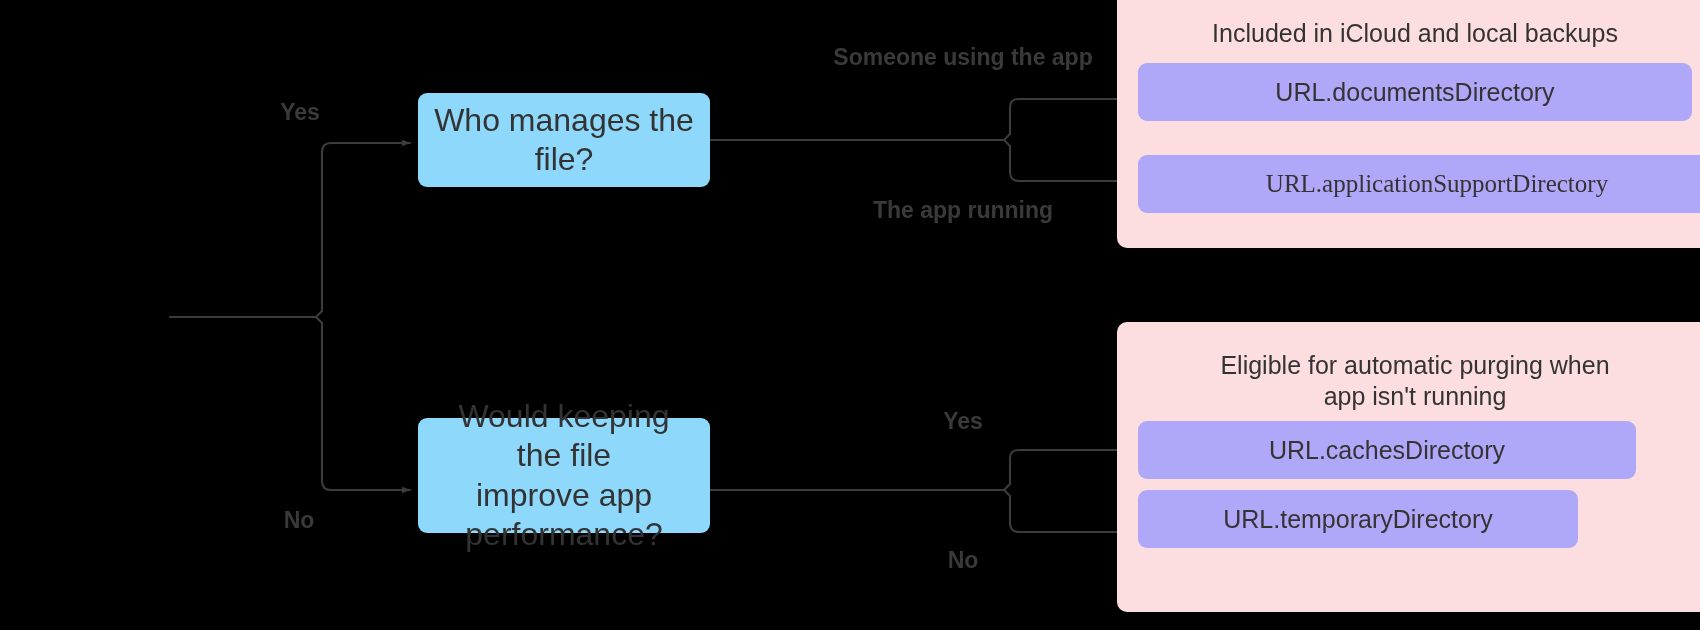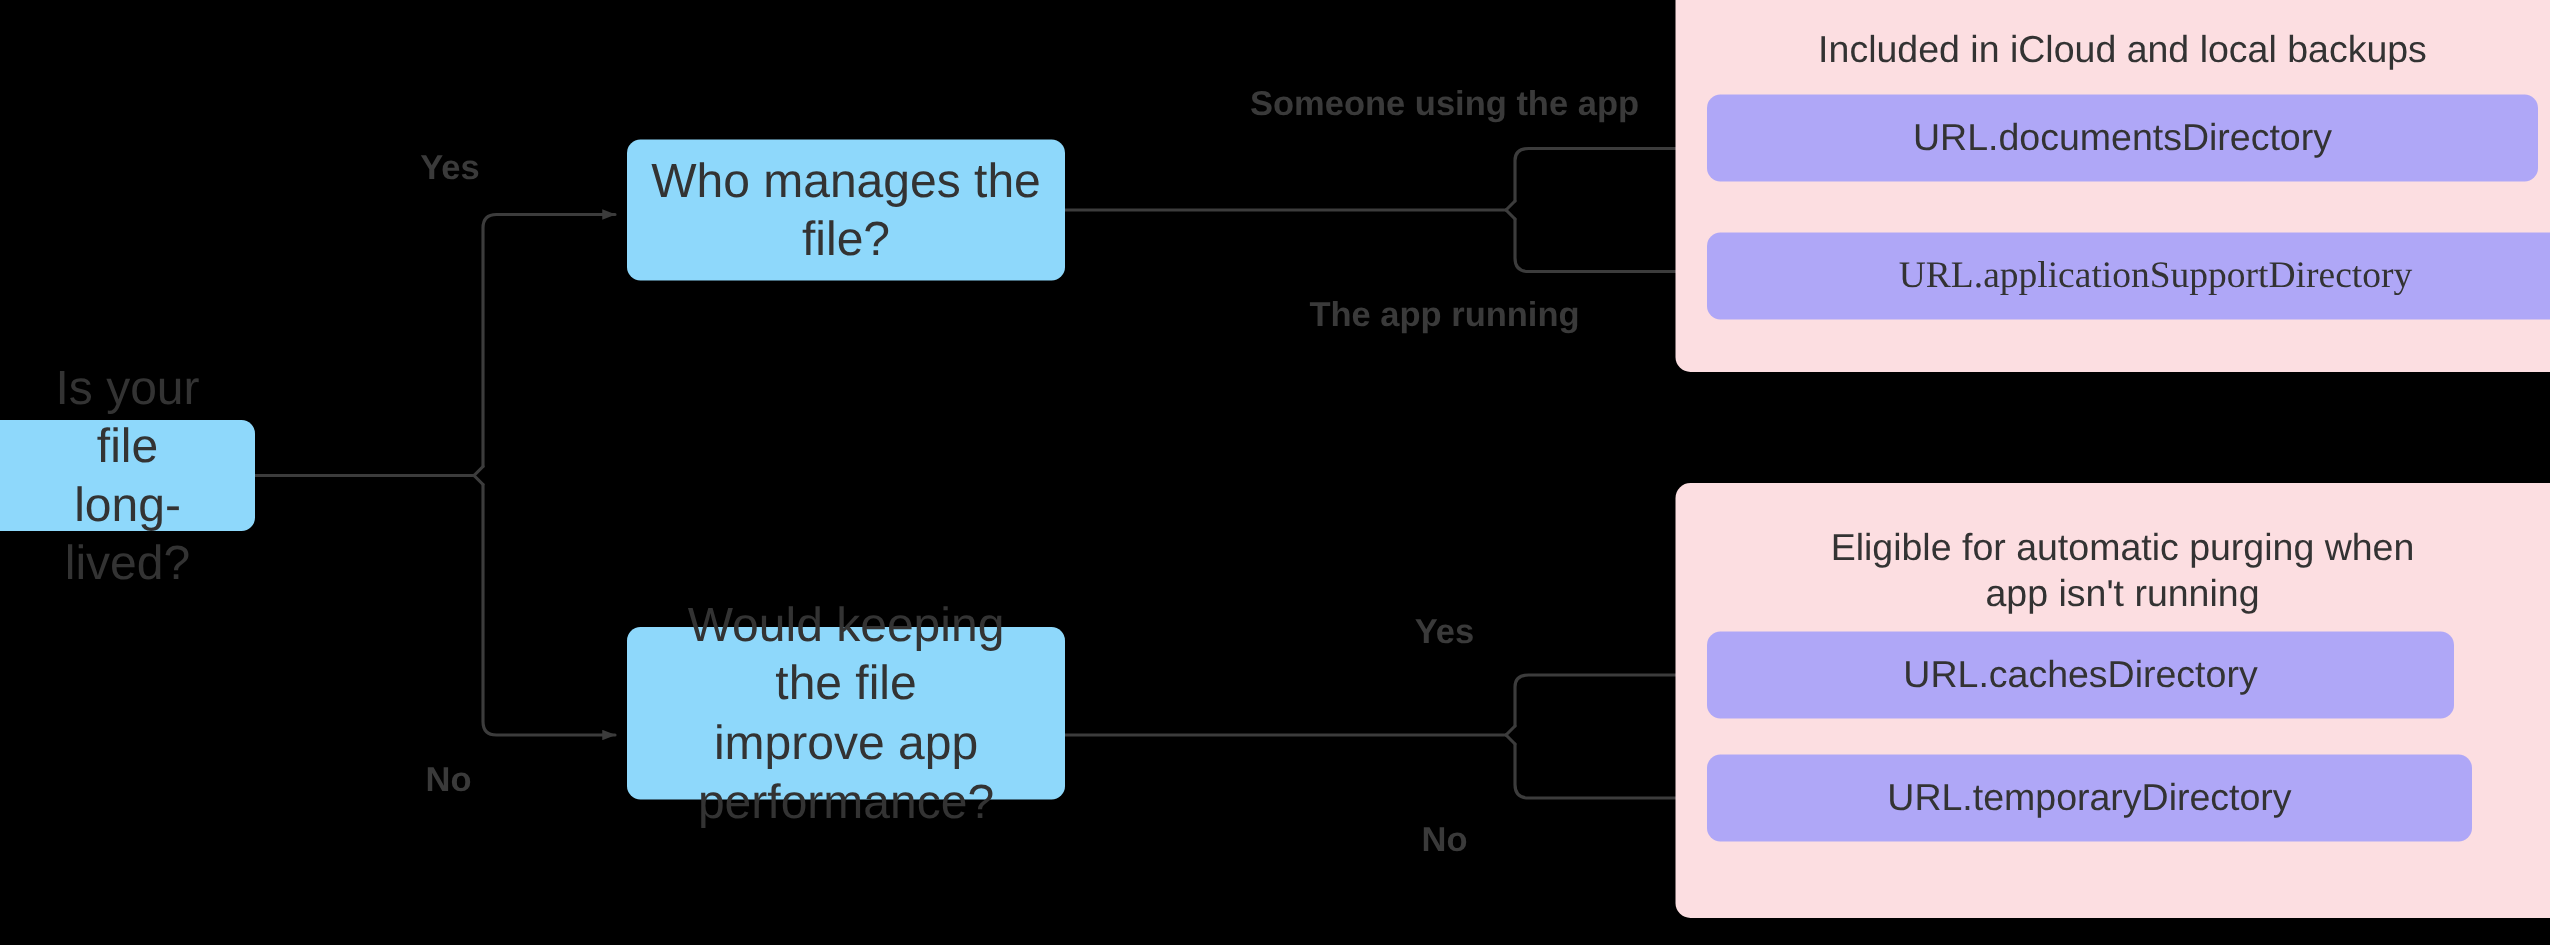--- a/index.html
+++ b/index.html
@@ -109,28 +109,26 @@
       <path d="M710,490 L1004,490"></path>
       <path d="M1004,490 L1010,484"></path>
       <path d="M1004,490 L1010,496"></path>
 
       <path d="M1010,484 L1010,458 Q1010,450 1019,450 L1126,450" marker-end="url(#arrowhead)"></path>
 
       <path d="M1010,496 L1010,523 Q1010,532 1019,532 L1126,532" marker-end="url(#arrowhead)"></path>
     </g>
   </svg>
 
-  <div class="node decision" style="left:0px; top:280px; width:170px; height:74px; border-top-left-radius:0; border-bottom-left-radius:0;">Is your file
-long-lived?</div>
 
   <div class="edge-label" style="left:300px; top:112px;">Yes</div>
 
   <div class="node decision" style="left:418px; top:93px; width:292px; height:94px;">Who manages the file?</div>
 
-  <div class="edge-label" style="left:963px; top:69px;">Someone using the app</div>
+  <div class="edge-label" style="left:963px; top:57px;">Someone using the app</div>
 
   <div class="edge-label" style="left:963px; top:210px;">The app running</div>
 
   <div class="group-panel" style="left:1117px; top:-12px; width:596px; height:260px;">
     <div class="group-title" style="top:30px;">Included in iCloud and local backups</div>
     <div class="node leaf" style="left:21px; top:75px; width:554px; height:58px;">URL.documentsDirectory</div>
     <div class="node leaf" style="left:21px; top:167px; width:598px; height:58px;font-family:Liberation Serif, serif;">URL.applicationSupportDirectory</div>
   </div>
 
   <div class="edge-label" style="left:299px; top:520px;">No</div>
@@ -140,16 +138,16 @@
 performance?</div>
 
   <div class="edge-label" style="left:963px; top:421px;">Yes</div>
 
   <div class="edge-label" style="left:963px; top:560px;">No</div>
 
   <div class="group-panel" style="left:1117px; top:322px; width:596px; height:290px;">
     <div class="group-title" style="top:28px;">Eligible for automatic purging when
 app isn't running</div>
     <div class="node leaf" style="left:21px; top:99px; width:498px; height:58px;">URL.cachesDirectory</div>
-    <div class="node leaf" style="left:21px; top:181px; width:510px; height:58px;">URL.temporaryDirectory</div>
+    <div class="node leaf" style="left:21px; top:168px; width:440px; height:58px;">URL.temporaryDirectory</div>
   </div>
 
 </div>
 
 </body></html>

